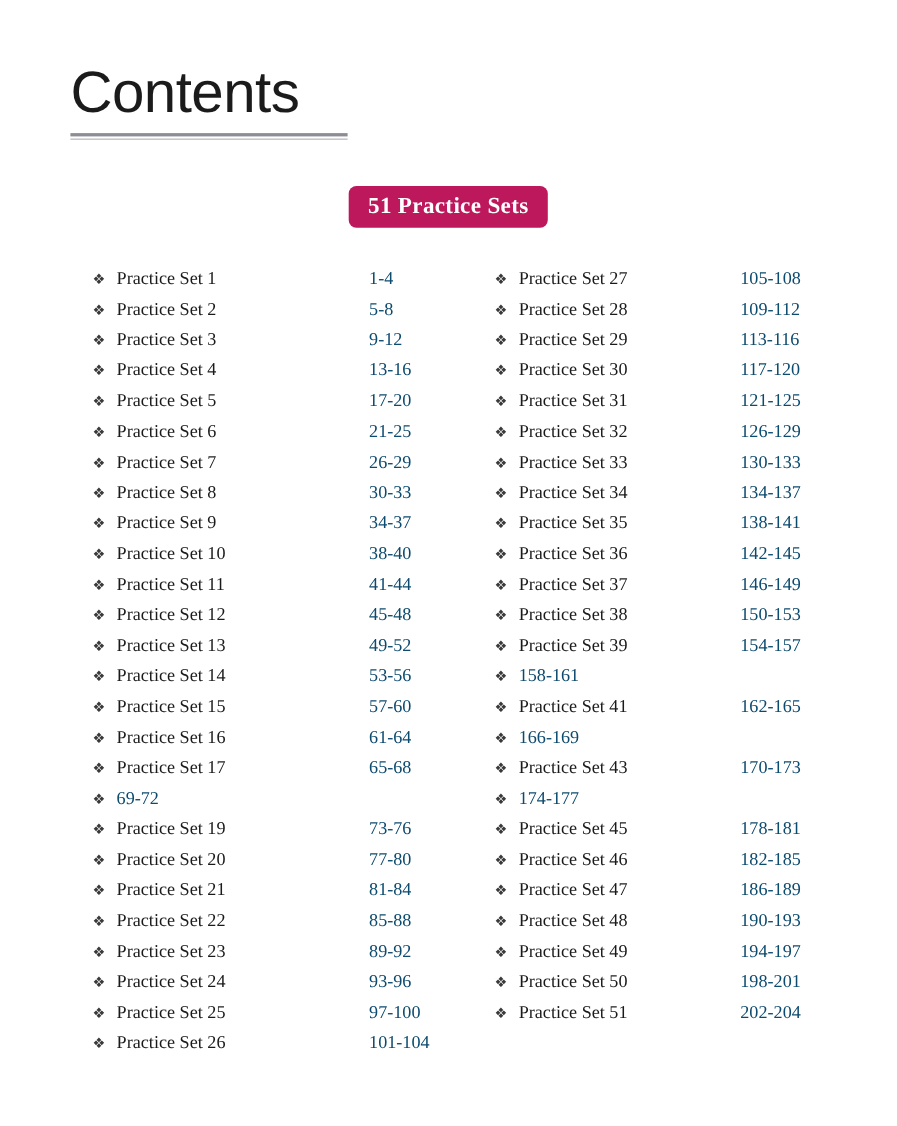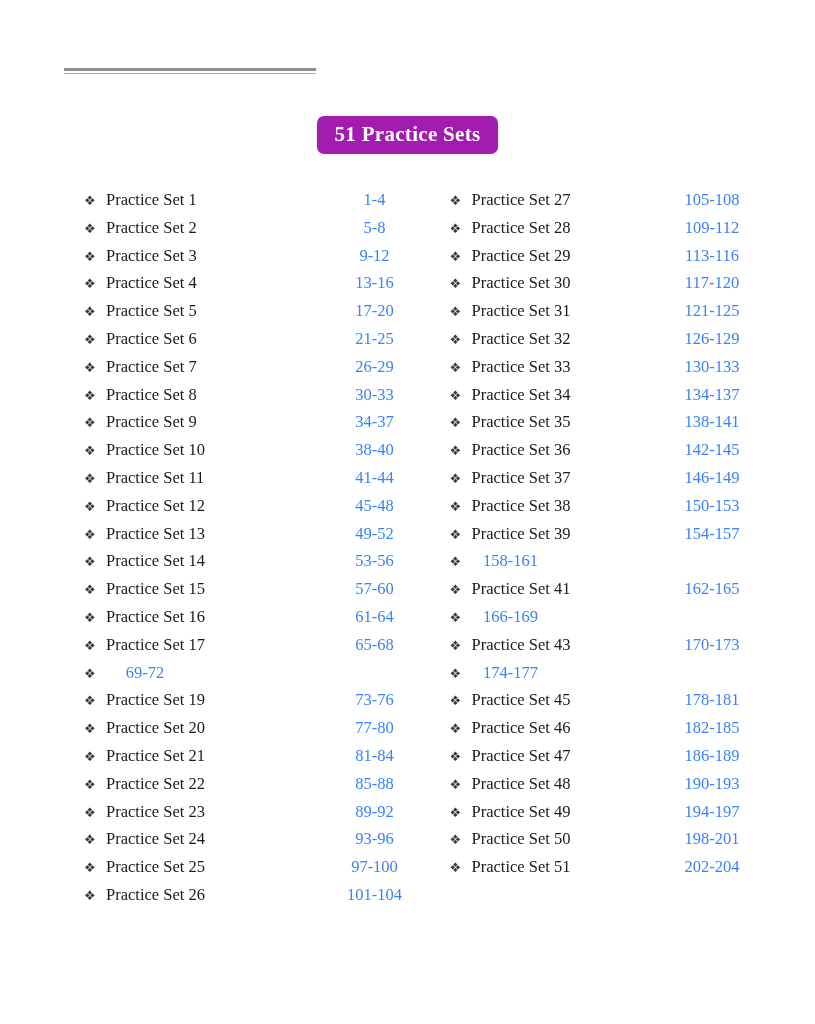--- a/index.html
+++ b/index.html
@@ -52,21 +52,21 @@
     margin-top: 2px;
   }
 
   
   .pill-row {
     text-align: center;
     margin-top: 42px;
   }
   .section-pill {
     display: inline-block;
-    background: #a21caf;
+    background: #be185d;
     color: #ffffff;
     font-family: "Liberation Serif", serif;
     font-weight: bold;
     font-size: 21px;
     letter-spacing: 0.3px;
     padding: 6px 18px 7px 18px;
     border-radius: 7px;
   }
 
   
@@ -96,31 +96,32 @@
     font-size: 13px;
     line-height: 1;
   }
   .entry-label {
     flex: 1 1 auto;
     color: #1a1a1a;
     white-space: nowrap;
   }
   .entry-pages {
     flex: 0 0 78px;
-    text-align: center;
-    color: #3b82f6;
+    text-align: left;
+    color: #0c4a6e;
     padding-right: 8px;
   }
 </style>
 </head>
 <body>
 
 <div class="page">
 
   <div class="title-block">
+    <h1 class="page-title">Contents</h1>
     <div class="title-rule-wrap">
       <div class="title-rule-thick"></div>
       <div class="title-rule-thin"></div>
     </div>
   </div>
 
   <div class="pill-row">
     <span class="section-pill">51 Practice Sets</span>
   </div>
 

